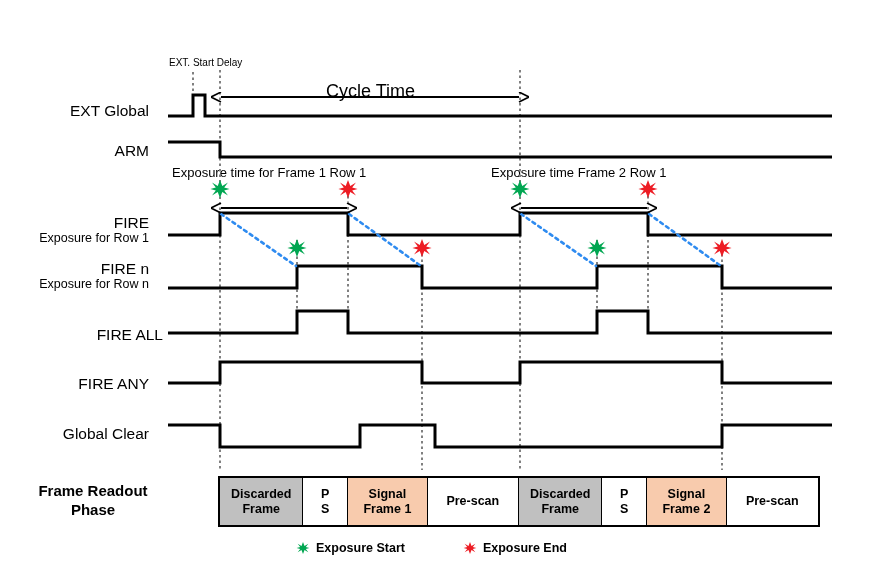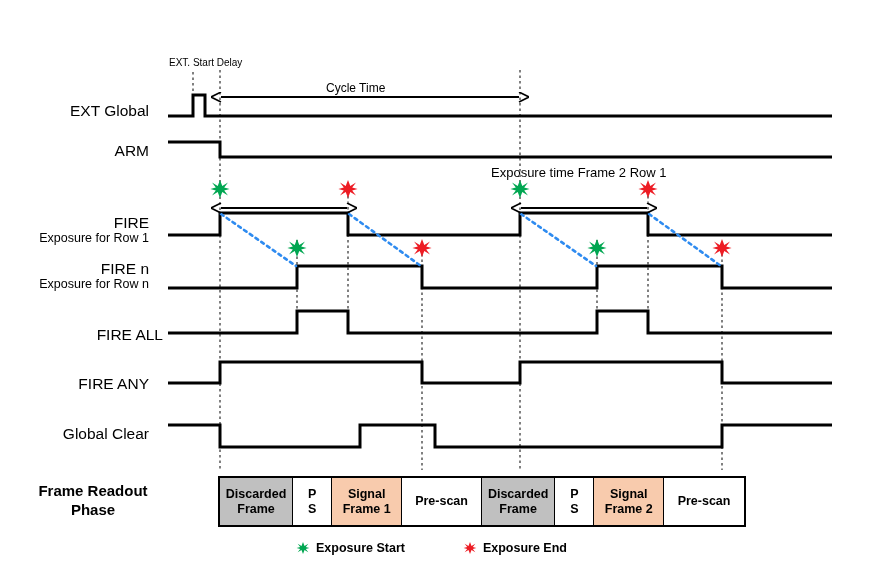--- a/index.html
+++ b/index.html
@@ -19,30 +19,30 @@
   .rowlabel .main{font-size:15.5px;display:block;}
   .rowlabel .sub{font-size:12.5px;display:block;}
 
   .anno{
     position:absolute;color:#000;
     font-family:"Liberation Sans", sans-serif;
     white-space:nowrap;
   }
   .anno.small{font-size:10px;}
   .anno.med{font-size:13px;}
-  .anno.cycle{font-size:12px;}
+  .anno.cycle{font-size:18px;}
 
   .frp-label{
     position:absolute;text-align:center;font-weight:bold;font-size:15px;
     line-height:1.25;color:#000;
   }
 
   
   #phase-table{
-    position:absolute;left:218px;top:476px;width:528px;height:51px;
+    position:absolute;left:218px;top:476px;width:602px;height:51px;
     border:2px solid #000;box-sizing:border-box;display:flex;
   }
   .phase-cell{
     box-sizing:border-box;border-right:1.5px solid #000;
     display:flex;align-items:center;justify-content:center;text-align:center;
     font-weight:bold;font-size:12.5px;line-height:1.15;color:#000;
     background:#ffffff;
   }
   .phase-cell:last-child{border-right:none;}
 
@@ -87,20 +87,21 @@
   </div>
 
   <div class="rowlabel" style="right:730px;top:425px;width:160px;">
     <span class="main">Global Clear</span>
   </div>
 
   <div class="anno small" style="left:169px;top:57px;">EXT. Start Delay</div>
 
   <div class="anno cycle" style="left:326px;top:81px;">Cycle Time</div>
 
+  <div class="anno med" style="left:172px;top:165px;">Exposure time for Frame 1 Row 1</div>
 
   <div class="anno med" style="left:491px;top:165px;">Exposure time Frame 2 Row 1</div>
 
   <svg class="layer" viewBox="0 0 879 565" xmlns="http://www.w3.org/2000/svg">
     <defs>
       <marker id="arrL" markerWidth="12" markerHeight="12" refX="10" refY="5" orient="auto" markerUnits="userSpaceOnUse">
         <path d="M10,0 L0,5 L10,10" fill="none" stroke="#000" stroke-width="1.6"></path>
       </marker>
       <marker id="arrR" markerWidth="12" markerHeight="12" refX="2" refY="5" orient="auto" markerUnits="userSpaceOnUse">
         <path d="M2,0 L12,5 L2,10" fill="none" stroke="#000" stroke-width="1.6"></path>

